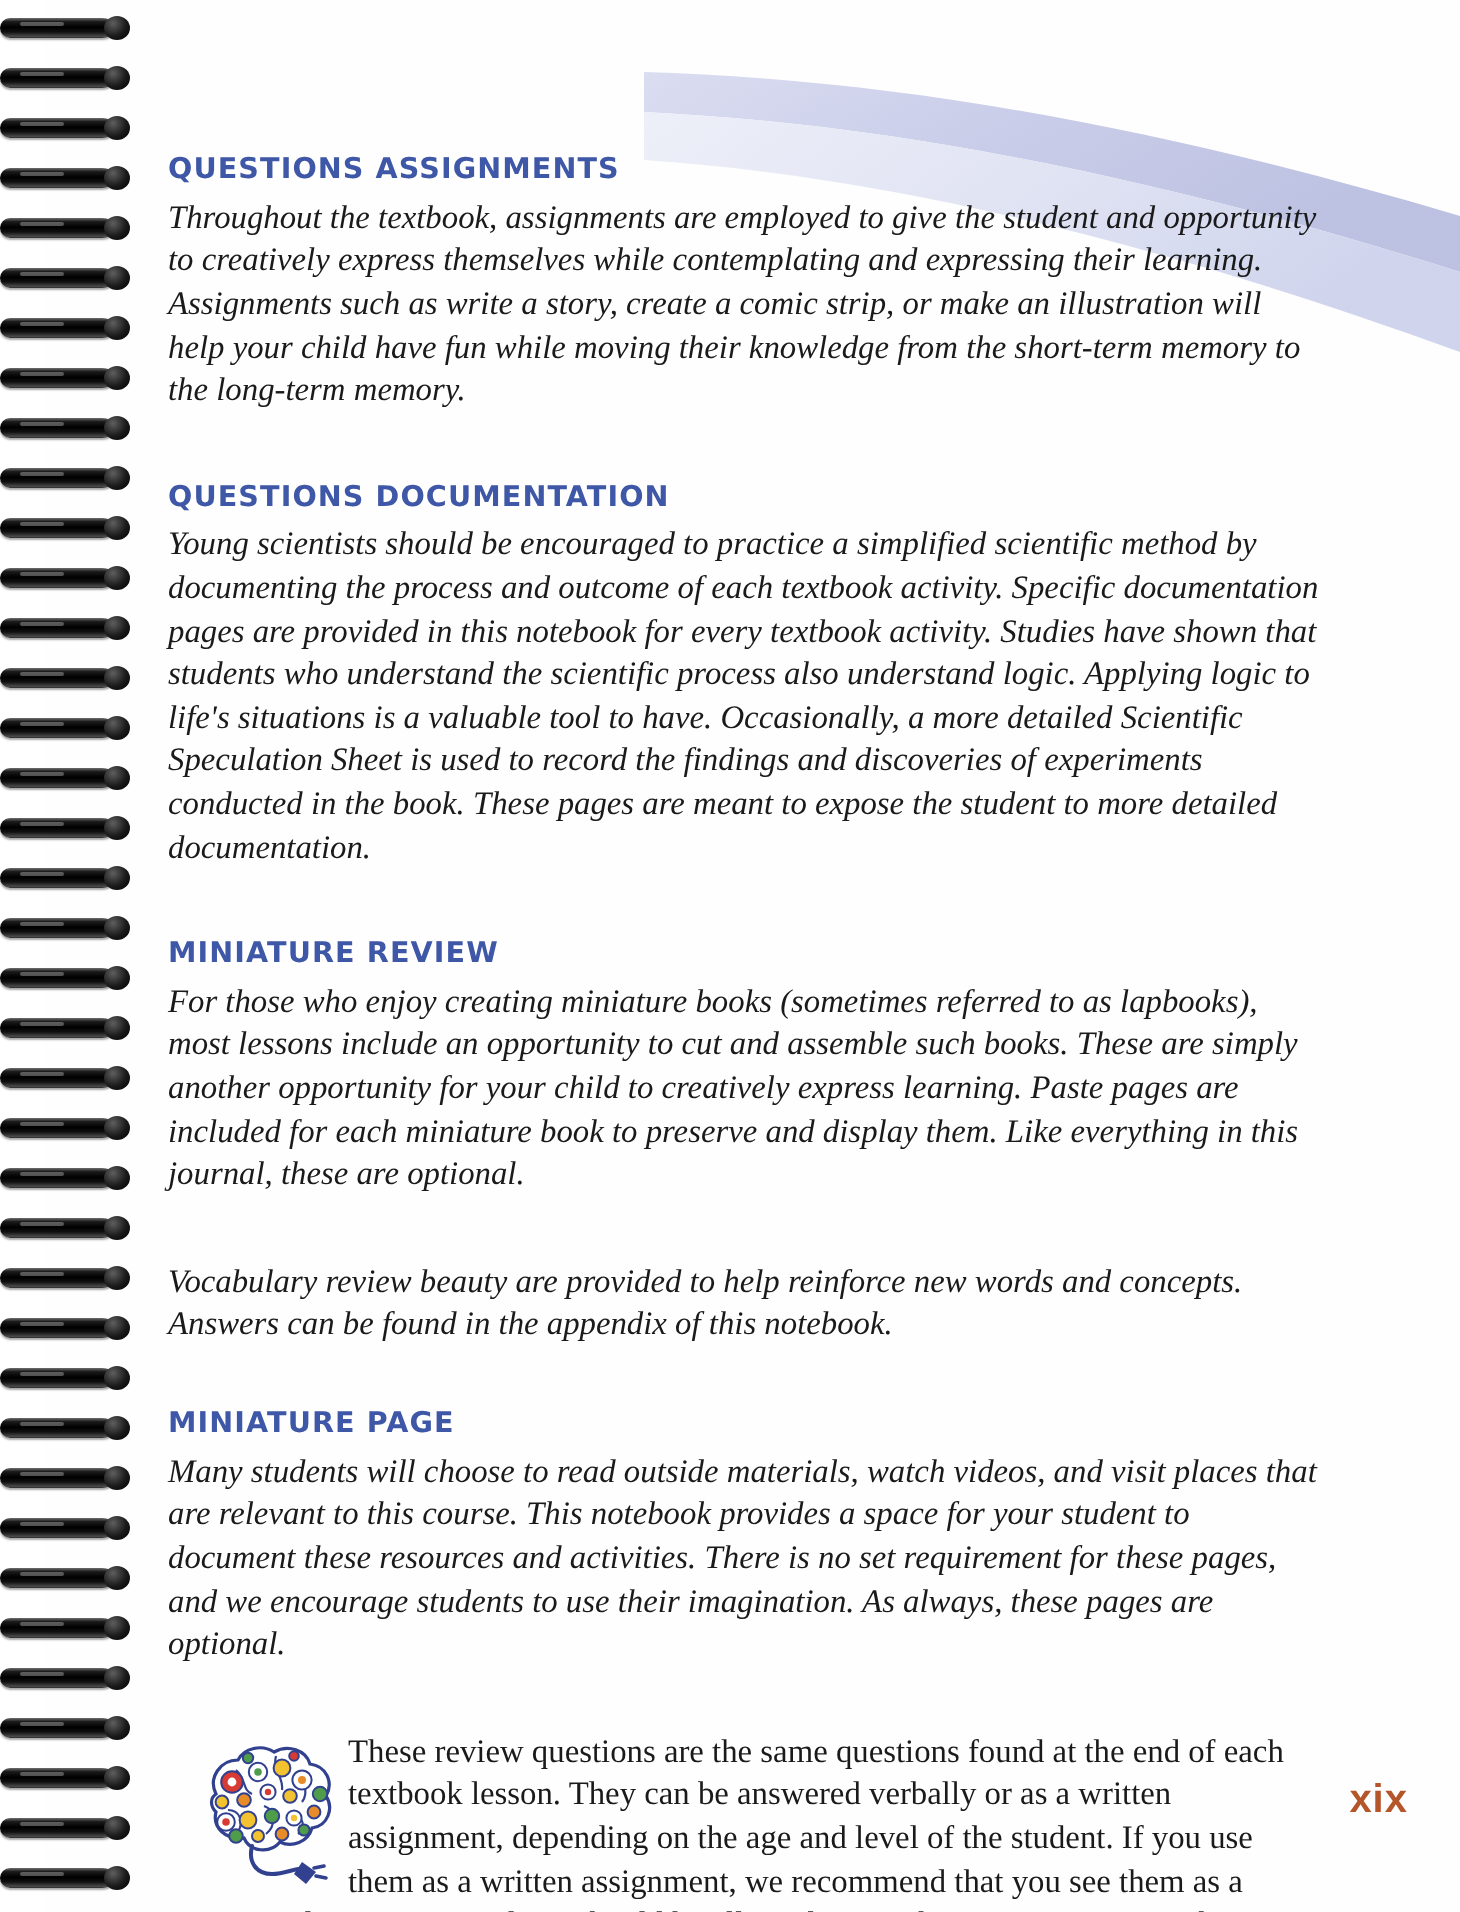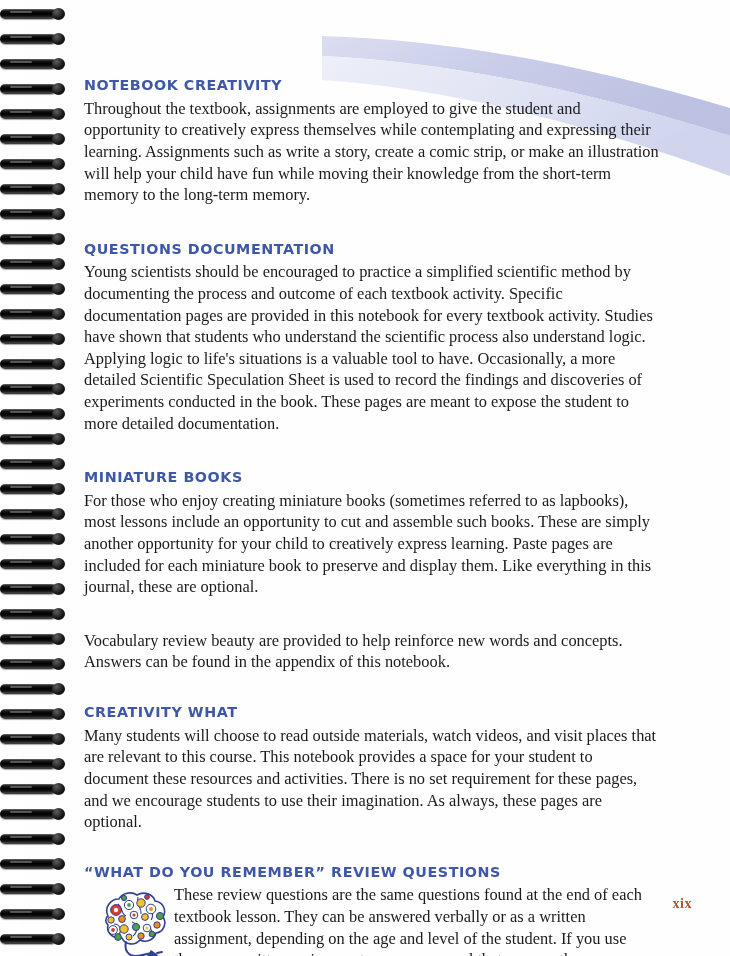--- a/index.html
+++ b/index.html
@@ -107,20 +107,21 @@
     margin: 0 0 4px 0;
     line-height: 1.1;
   }
   p.body {
     font-family: "Liberation Serif", serif;
     font-size: 16.4px;
     line-height: 21.6px;
     color: #1a1a1a;
     margin: 0;
     text-align: left;
+    font-style: italic;
   }
   .gap-lg { height: 36px; }
   .gap-md { height: 32px; }
 
   
   .brain-wrap {
     float: left;
     width: 72px;
     height: 84px;
     margin: 2px 4px 0 14px;
@@ -132,24 +133,24 @@
     font-family: "Liberation Serif", serif;
     font-size: 16.4px;
     line-height: 21.6px;
     color: #1a1a1a;
     margin: 0;
   }
 
   
   .page-number {
     position: absolute;
-    right: 38px;
+    right: 26px;
     bottom: 44px;
-    font-family: Liberation Serif, serif;
-    font-size: 14px;
+    font-family: Liberation Sans, sans-serif;
+    font-size: 20px;
     font-weight: bold;
     color: #b4562a;
     letter-spacing: .5px;
   }
 </style>
 </head>
 <body>
 
 <div class="page">
 
@@ -171,55 +172,54 @@
         </defs>
         <path d="M 300 36 C 430 40 560 64 708 108 L 708 136 C 556 88 424 62 300 56 Z" fill="url(#sw1)" opacity="0.95"></path>
         <path d="M 300 56 C 424 62 556 88 708 136 L 708 176 C 548 118 418 88 300 80 Z" fill="url(#sw2)" opacity="0.95"></path>
         <path d="M 300 36 C 210 34 150 32 96 30 L 96 24 C 152 26 214 28 300 30 Z" fill="url(#sw1)" opacity="0.0"></path>
       </svg>
     </div>
 
     <div class="content">
 
       <div class="section">
-        <h2 class="heading">NOTEBOOK CREATIVITY</h2>
+        <h2 class="heading">QUESTIONS ASSIGNMENTS</h2>
         <p class="body">Throughout the textbook, assignments are employed to give the student and opportunity to creatively express themselves while contemplating and expressing their learning. Assignments such as write a story, create a comic strip, or make an illustration will help your child have fun while moving their knowledge from the short-term memory to the long-term memory.</p>
       </div>
 
       <div class="gap-lg"></div>
 
       <div class="section">
         <h2 class="heading">QUESTIONS DOCUMENTATION</h2>
         <p class="body">Young scientists should be encouraged to practice a simplified scientific method by documenting the process and outcome of each textbook activity. Specific documentation pages are provided in this notebook for every textbook activity. Studies have shown that students who understand the scientific process also understand logic. Applying logic to life's situations is a valuable tool to have. Occasionally, a more detailed Scientific Speculation Sheet is used to record the findings and discoveries of experiments conducted in the book. These pages are meant to expose the student to more detailed documentation.</p>
       </div>
 
       <div class="gap-lg"></div>
 
       <div class="section">
-        <h2 class="heading">MINIATURE BOOKS</h2>
+        <h2 class="heading">MINIATURE REVIEW</h2>
         <p class="body">For those who enjoy creating miniature books (sometimes referred to as lapbooks), most lessons include an opportunity to cut and assemble such books. These are simply another opportunity for your child to creatively express learning. Paste pages are included for each miniature book to preserve and display them. Like everything in this journal, these are optional.</p>
       </div>
 
       <div class="gap-md"></div>
 
       <div class="section">
         <p class="body">Vocabulary review beauty are provided to help reinforce new words and concepts. Answers can be found in the appendix of this notebook.</p>
       </div>
 
       <div class="gap-md"></div>
 
       <div class="section">
-        <h2 class="heading">CREATIVITY WHAT</h2>
+        <h2 class="heading">MINIATURE PAGE</h2>
         <p class="body">Many students will choose to read outside materials, watch videos, and visit places that are relevant to this course. This notebook provides a space for your student to document these resources and activities. There is no set requirement for these pages, and we encourage students to use their imagination. As always, these pages are optional.</p>
       </div>
 
       <div class="gap-md"></div>
 
       <div class="section">
-        <h2 class="heading">“WHAT DO YOU REMEMBER” REVIEW QUESTIONS</h2>
 
         <div class="brain-wrap">
           <svg width="72" height="84" viewBox="0 0 72 84" xmlns="http://www.w3.org/2000/svg" aria-hidden="true">
             <g>
 
               <path d="M10 30 C6 22 12 13 21 13 C24 7 33 5 39 9 C46 5 55 8 57 15
                        C65 16 69 24 65 31 C69 37 66 46 58 47 C56 54 48 57 42 54
                        C37 60 27 59 24 52 C15 53 8 47 10 39 C7 36 7 32 10 30 Z" fill="#ffffff" stroke="#32418f" stroke-width="1.6"></path>
 
               <path d="M20 18 C25 22 23 28 28 30" fill="none" stroke="#32418f" stroke-width="1.1"></path>

